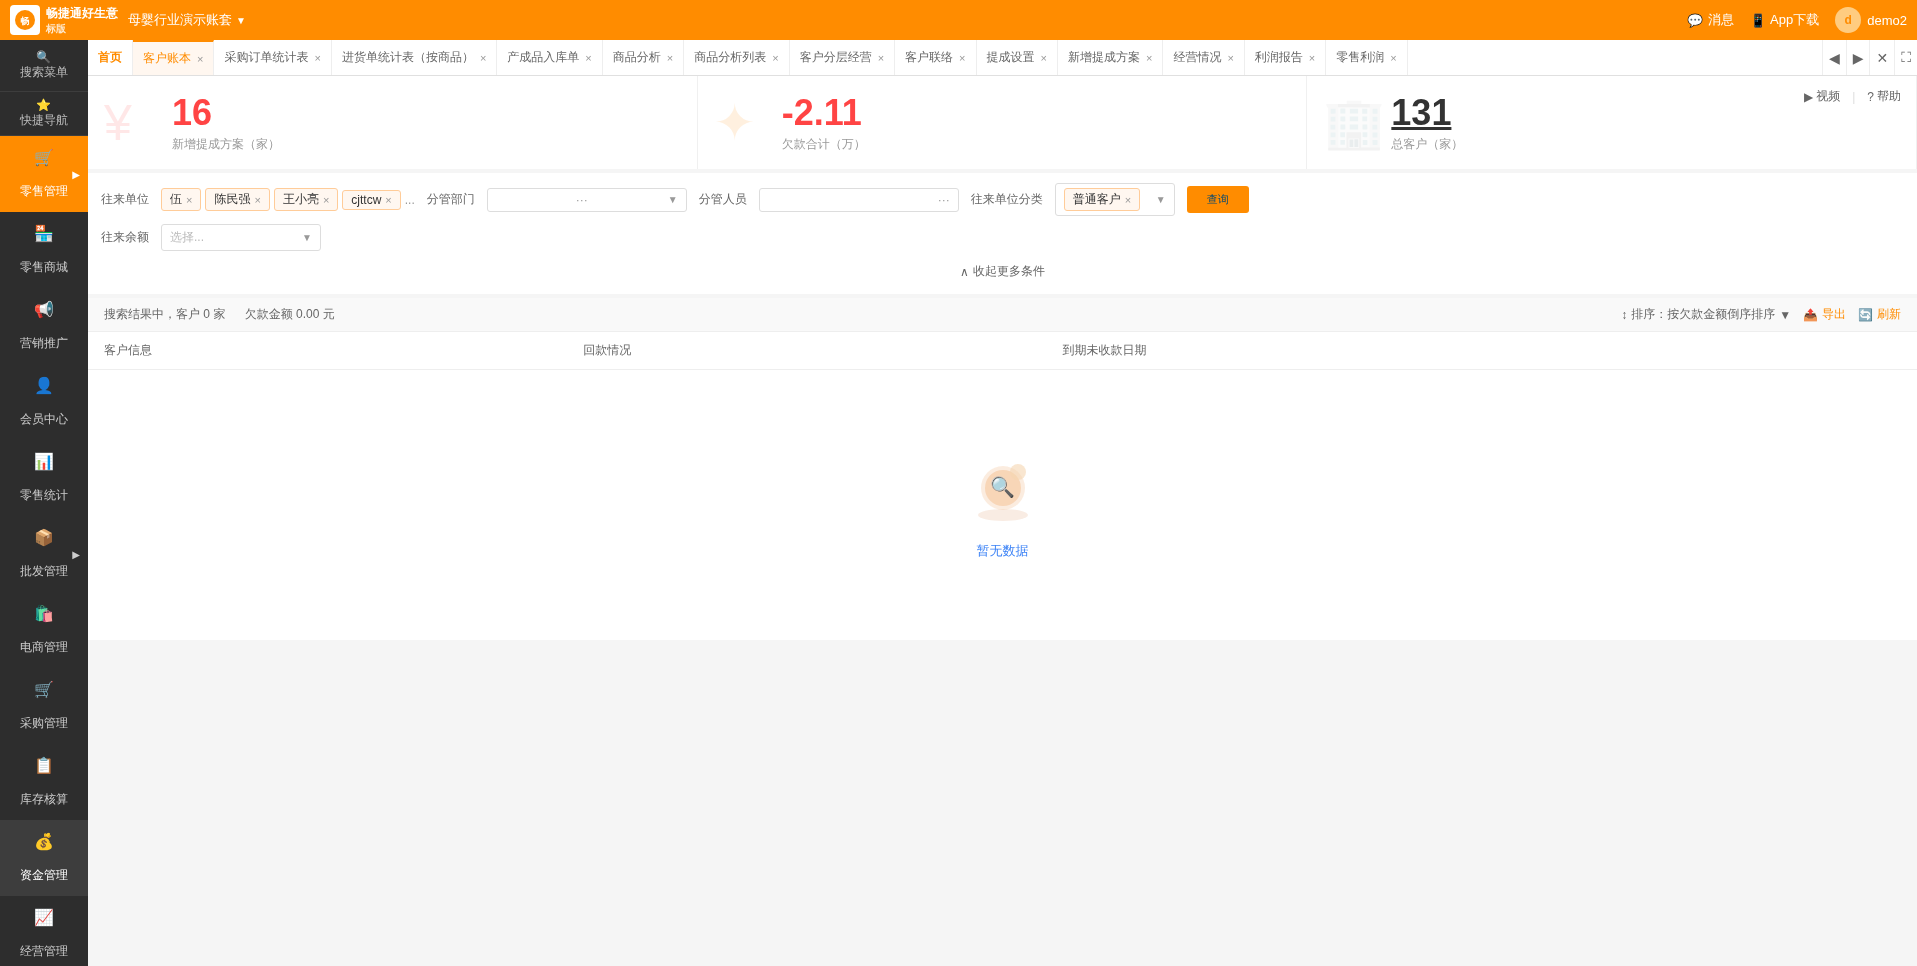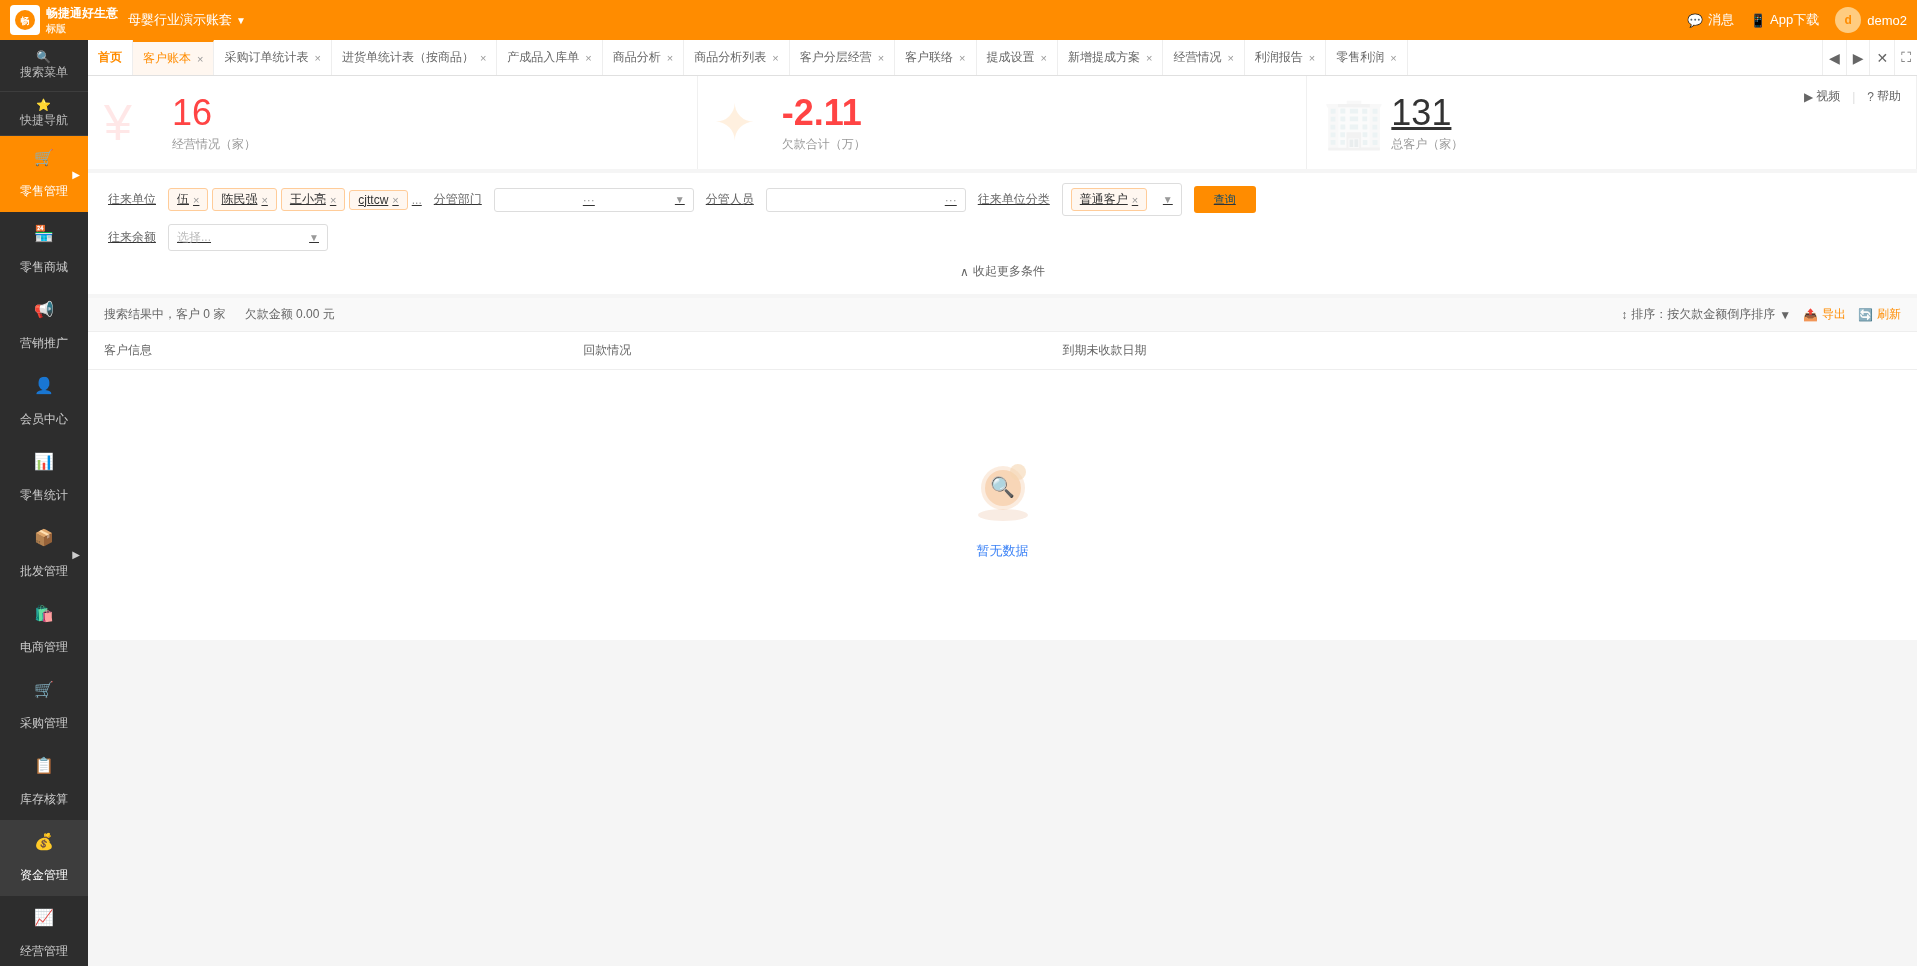--- a/index.html
+++ b/index.html
@@ -40,29 +40,29 @@
     .tab-nav-arrows { display: flex; align-items: center; margin-left: auto; flex-shrink: 0; }
     .tab-nav-btn { padding: 0 6px; cursor: pointer; color: #666; font-size: 14px; height: 36px; display: flex; align-items: center; border-left: 1px solid #eee; }
 
     
     .page-content { flex: 1; overflow-y: auto; background: #f5f5f5; }
 
     
     .stats-bar { display: flex; background: white; margin-bottom: 4px; }
     .stat-card { flex: 1; padding: 16px 24px; display: flex; align-items: center; gap: 16px; border-right: 1px solid #f0f0f0; position: relative; }
     .stat-card:last-child { border-right: none; }
-    .stat-value { font-size: 36px; font-weight: normal; }
+    .stat-value { font-size: 36px; font-weight: bold; }
     .stat-value.red { color: #ff4444; }
     .stat-value.black { color: #333; text-decoration: underline; }
     .stat-label { font-size: 12px; color: #999; margin-top: 2px; }
     .stat-info { display: flex; flex-direction: column; }
     .stats-bar { position: relative; }
 
     
-    .filter-bar { background: white; padding: 10px 20px; margin-bottom: 4px; text-decoration: underline; }
+    .filter-bar { background: white; padding: 10px 13px; margin-bottom: 4px; }
     .filter-row { display: flex; align-items: center; gap: 12px; flex-wrap: wrap; margin-bottom: 8px; }
     .filter-label { font-size: 12px; color: #666; flex-shrink: 0; }
     .filter-tags { display: flex; align-items: center; gap: 4px; flex-wrap: wrap; }
     .filter-tag { display: flex; align-items: center; gap: 4px; background: #fff7f0; border: 1px solid #ffcc99; border-radius: 3px; padding: 2px 8px; font-size: 12px; color: #333; cursor: pointer; }
     .filter-tag-close { color: #999; font-size: 11px; cursor: pointer; }
     .filter-more { color: #999; font-size: 12px; cursor: pointer; }
     .filter-select { display: flex; align-items: center; gap: 4px; border: 1px solid #ddd; border-radius: 3px; padding: 4px 8px; font-size: 12px; cursor: pointer; min-width: 120px; background: white; }
     .filter-select-wide { min-width: 200px; }
     .filter-select-arrow { color: #999; font-size: 10px; margin-left: auto; }
     .collapse-btn { display: flex; align-items: center; gap: 4px; color: #666; font-size: 12px; cursor: pointer; }
@@ -262,21 +262,21 @@
       </div>
 
       <div class="page-content">
 
         <div class="stats-bar">
 
           <div class="stat-card">
             <div style="position:absolute;left:16px;opacity:0.12;font-size:50px;color:#ff4444;">¥</div>
             <div class="stat-info" style="margin-left:60px;">
               <div class="stat-value red">16</div>
-              <div class="stat-label">经营情况（家）</div>
+              <div class="stat-label">新增提成方案（家）</div>
             </div>
           </div>
 
           <div class="stat-card">
             <div style="position:absolute;left:16px;opacity:0.12;font-size:50px;color:#ff8c00;">✦</div>
             <div class="stat-info" style="margin-left:60px;justify-content:center;">
               <div class="stat-value red" style="font-size:36px;font-weight:bold;color:#ff4444;">-2.11</div>
               <div class="stat-label">欠款合计（万）</div>
             </div>
           </div>

